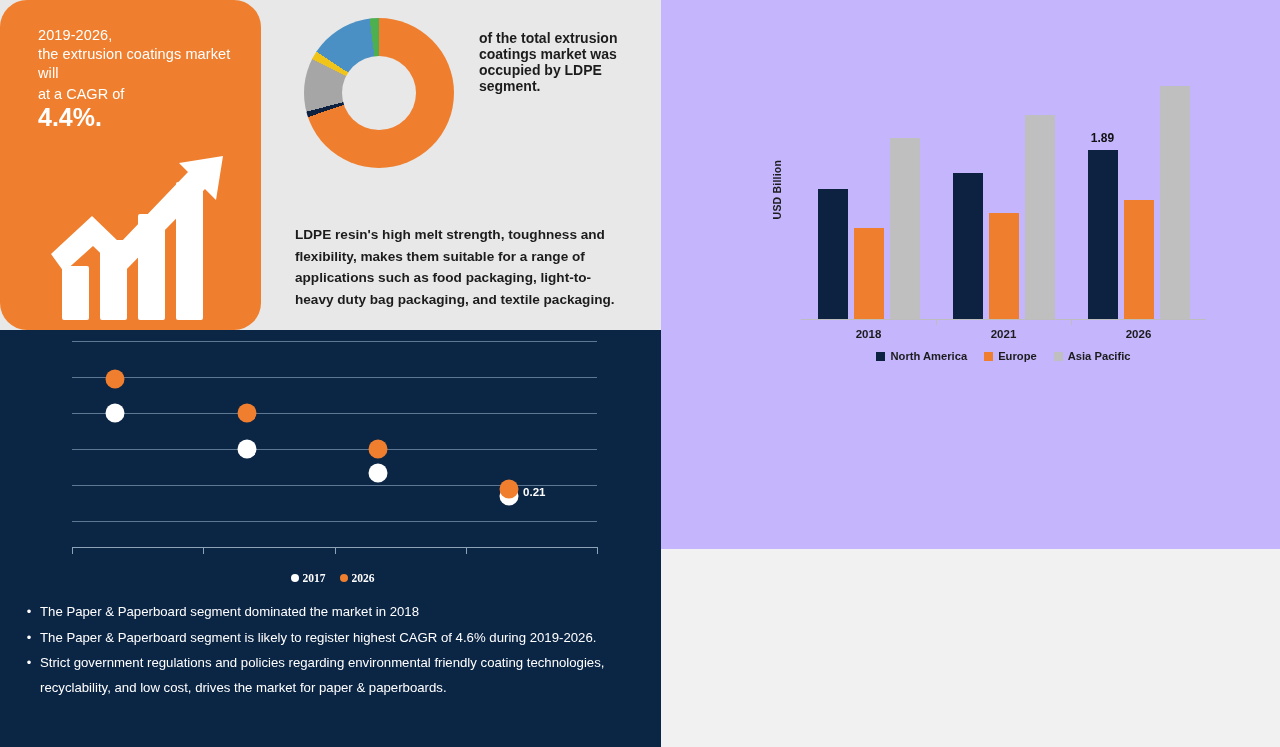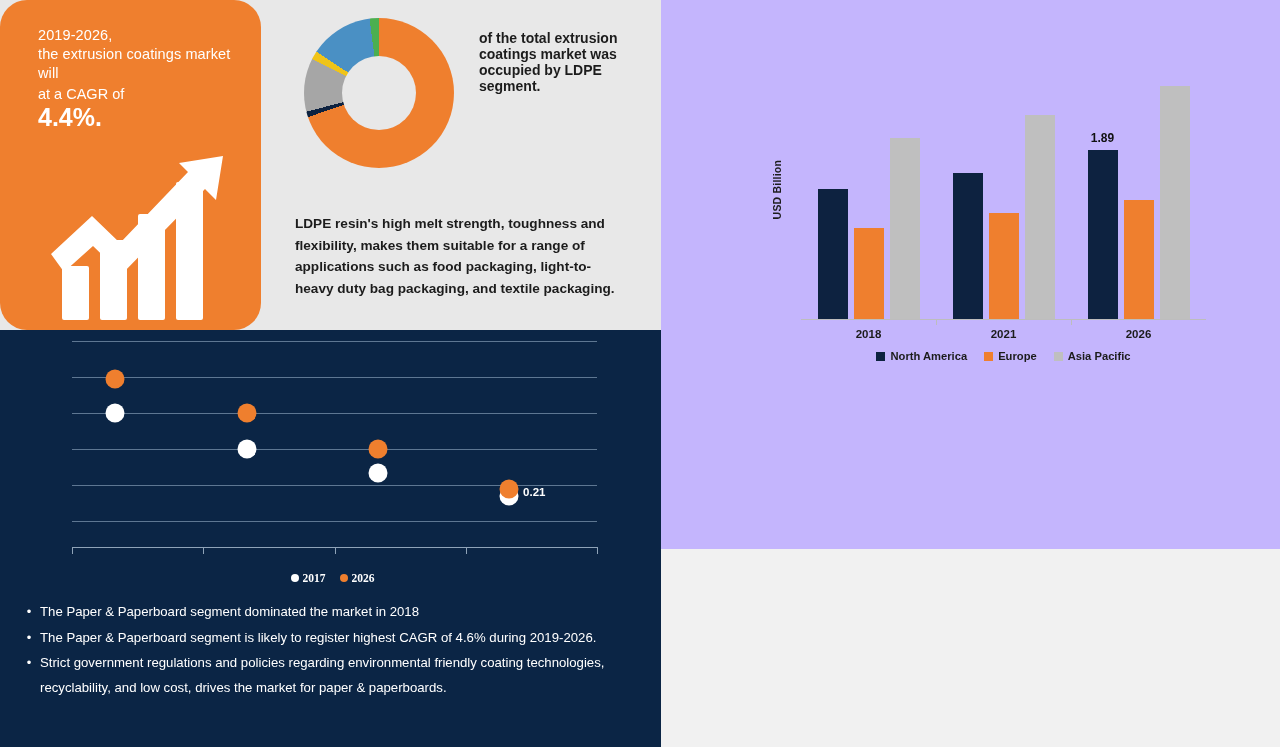--- a/index.html
+++ b/index.html
@@ -29,21 +29,21 @@
   .donut-wrap { position: absolute; left: 291px; top: 18px; width: 175px; height: 150px; }
   .donut { width: 150px; height: 150px; border-radius: 50%; position: relative; margin: 0 auto; }
   .donut-hole { position: absolute; left: 50%; top: 50%; transform: translate(-50%,-50%);
     width: 74px; height: 74px; border-radius: 50%; background: #e8e8e8; }
 
   
   .callout { position: absolute; left: 479px; top: 26px; width: 175px; }
   .callout-pct { font-size: 27px; font-weight: 700; color: #ef7f2e; line-height: 32px; }
   .callout-body { font-size: 14px; font-weight: 700; color: #1c1c1c; line-height: 16px; margin-top: 4px; }
 
-  .ldpe-para { position: absolute; left: 295px; top: 213px; width: 330px;
+  .ldpe-para { position: absolute; left: 295px; top: 224px; width: 330px;
     font-size: 13.6px; font-weight: 700; color: #1c1c1c; line-height: 21.5px; }
 
   
   .dotplot { position: absolute; left: 60px; top: 333px; width: 545px; height: 215px; }
   .dp-grid-line { position: absolute; left: 12px; width: 525px; height: 1px; background: #5e7792; }
   .dp-axis { position: absolute; left: 12px; bottom: 0; width: 525px; height: 1px; background: #8fa3b8; }
   .dp-tick { position: absolute; bottom: -6px; width: 1px; height: 7px; background: #8fa3b8; }
   .dp-dot { position: absolute; width: 19px; height: 19px; border-radius: 50%; transform: translate(-50%,-50%); }
   .dp-value { position: absolute; font-size: 11.5px; font-weight: 700; color: #fff; transform: translateY(-50%); }
   .dp-cats { position: absolute; left: 60px; top: 550px; width: 545px; display: flex; }

